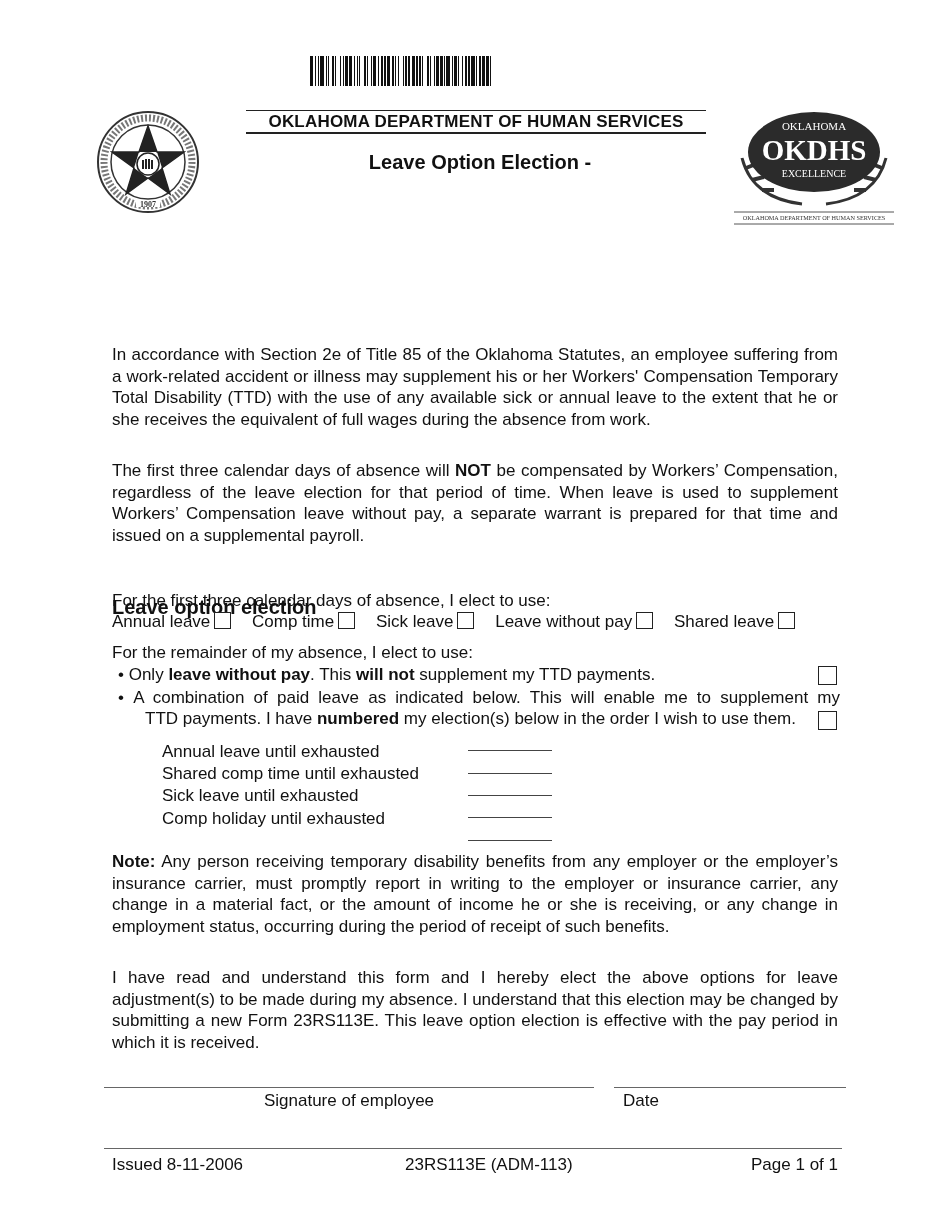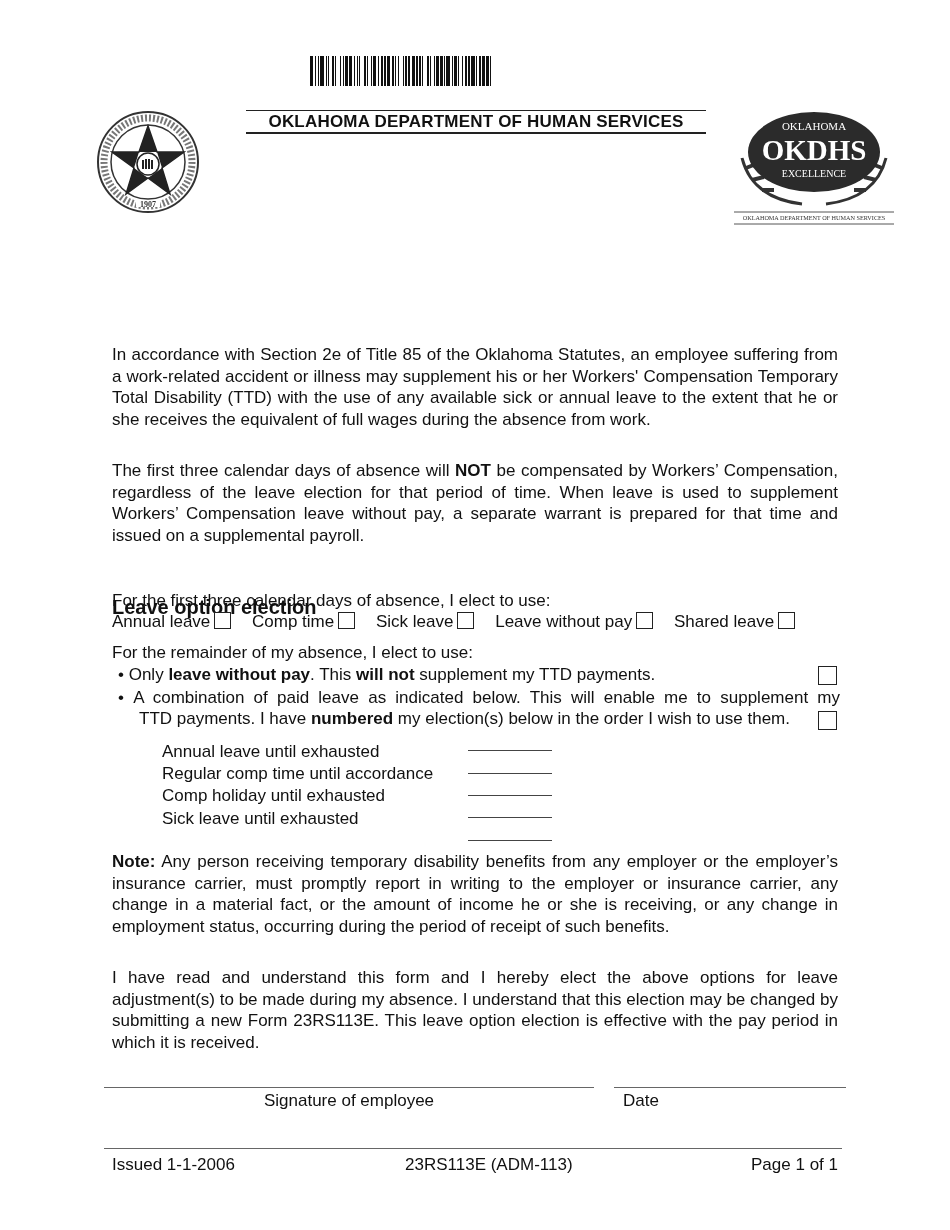--- a/index.html
+++ b/index.html
@@ -145,20 +145,21 @@
     <path d="M52,16 L61,42 L43,42 Z M88,42 L66,58 L61,42 Z M74,84 L52,68 L66,58 Z M30,84 L38,58 L52,68 Z M16,42 L43,42 L38,58 Z" fill="#222"></path>
     <circle cx="52" cy="54" r="11" fill="#fff" stroke="#222" stroke-width="1.5"></circle>
     <path d="M47,50 v9 M50,49 v10 M53,49 v10 M56,50 v9" stroke="#222" stroke-width="2"></path>
     <rect x="40" y="90" width="24" height="7" fill="#fff"></rect>
     <text x="52" y="97" font-size="8" text-anchor="middle" font-family="Liberation Serif, serif" font-weight="bold" fill="#333">1907</text>
   </svg>
 </div>
 
 <div class="abs dept">OKLAHOMA DEPARTMENT OF HUMAN SERVICES</div>
 <div class="abs title">
+  <div>Leave Option Election -</div>
 </div>
 
 <div class="abs logo">
   <svg width="164" height="118" viewBox="0 0 164 118">
     <path d="M10,50 Q20,90 70,96 M154,50 Q144,90 94,96" fill="none" stroke="#333" stroke-width="3"></path>
     <path d="M14,60 l10,-4 M20,72 l12,-3 M30,82 l12,0 M150,60 l-10,-4 M144,72 l-12,-3 M134,82 l-12,0" stroke="#333" stroke-width="4"></path>
     <ellipse cx="82" cy="44" rx="66" ry="40" fill="#2b2b2b"></ellipse>
     <text x="82" y="22" font-size="11" text-anchor="middle" fill="#fff" font-family="Liberation Serif, serif">OKLAHOMA</text>
     <text x="82" y="52" font-size="29" text-anchor="middle" fill="#fff" font-weight="bold" font-family="Liberation Serif, serif">OKDHS</text>
     <text x="82" y="69" font-size="10" text-anchor="middle" fill="#fff" font-family="Liberation Serif, serif">EXCELLENCE</text>
@@ -194,30 +195,30 @@
 <div class="abs line17" style="left:112px; top:642px">For the remainder of my absence, I elect to use:</div>
 
 <div class="abs line17" style="left:118px; top:664px; width:722px">
   <span>•&nbsp;</span><span>Only </span><b>leave without pay</b><span>. This </span><b>will not</b><span> supplement my TTD payments.</span>
 </div>
 <span class="abs cb" style="left:818px; top:666px; width:17px; height:17px"></span>
 
 <div class="abs line17" style="left:118px; top:687px; width:722px; text-align:justify; text-align-last:justify; white-space:nowrap">
   <span>•&nbsp;</span><span>A combination of paid leave as indicated below. This will enable me to supplement my</span>
 </div>
-<div class="abs line17" style="left:139px; top:708px; white-space:nowrap">
+<div class="abs line17" style="left:145px; top:708px; white-space:nowrap">
   <span>TTD payments. I have </span><b>numbered</b><span> my election(s) below in the order I wish to use them.</span>
 </div>
 <span class="abs cb" style="left:818px; top:711px; width:17px; height:17px"></span>
 
 <div class="abs sub">
   <div>Annual leave until exhausted</div>
-  <div>Regular comp time until accordance</div>
+  <div>Shared comp time until exhausted</div>
+  <div>Sick leave until exhausted</div>
   <div>Comp holiday until exhausted</div>
-  <div>Sick leave until exhausted</div>
 </div>
 <div class="blank" style="top:750px"></div>
 <div class="blank" style="top:773px"></div>
 <div class="blank" style="top:795px"></div>
 <div class="blank" style="top:817px"></div>
 <div class="blank" style="top:840px"></div>
 
 <div class="abs para" style="top:851px">
   <p><b>Note:</b><span> Any person receiving temporary disability benefits from any employer or the employer’s insurance carrier, must promptly report in writing to the employer or insurance carrier, any change in a material fact, or the amount of income he or she is receiving, or any change in employment status, occurring during the period of receipt of such benefits.</span></p>
 </div>
@@ -225,15 +226,15 @@
 <div class="abs para" style="top:967px">
   <p>I have read and understand this form and I hereby elect the above options for leave adjustment(s) to be made during my absence. I understand that this election may be changed by submitting a new Form 23RS113E. This leave option election is effective with the pay period in which it is received.</p>
 </div>
 
 <div class="abs sigline" style="left:104px; top:1087px; width:490px"></div>
 <div class="abs sigline" style="left:614px; top:1087px; width:232px"></div>
 <div class="abs line17" style="left:104px; top:1090px; width:490px; text-align:center">Signature of employee</div>
 <div class="abs line17" style="left:623px; top:1090px">Date</div>
 
 <div class="abs sigline" style="left:104px; top:1148px; width:738px"></div>
-<div class="abs line17" style="left:112px; top:1154px">Issued 1-1-2006</div>
+<div class="abs line17" style="left:112px; top:1154px">Issued 8-11-2006</div>
 <div class="abs line17" style="left:405px; top:1154px">23RS113E (ADM-113)</div>
 <div class="abs line17" style="left:742px; top:1154px; width:96px; text-align:right">Page 1 of 1</div>
 
 </body></html>

